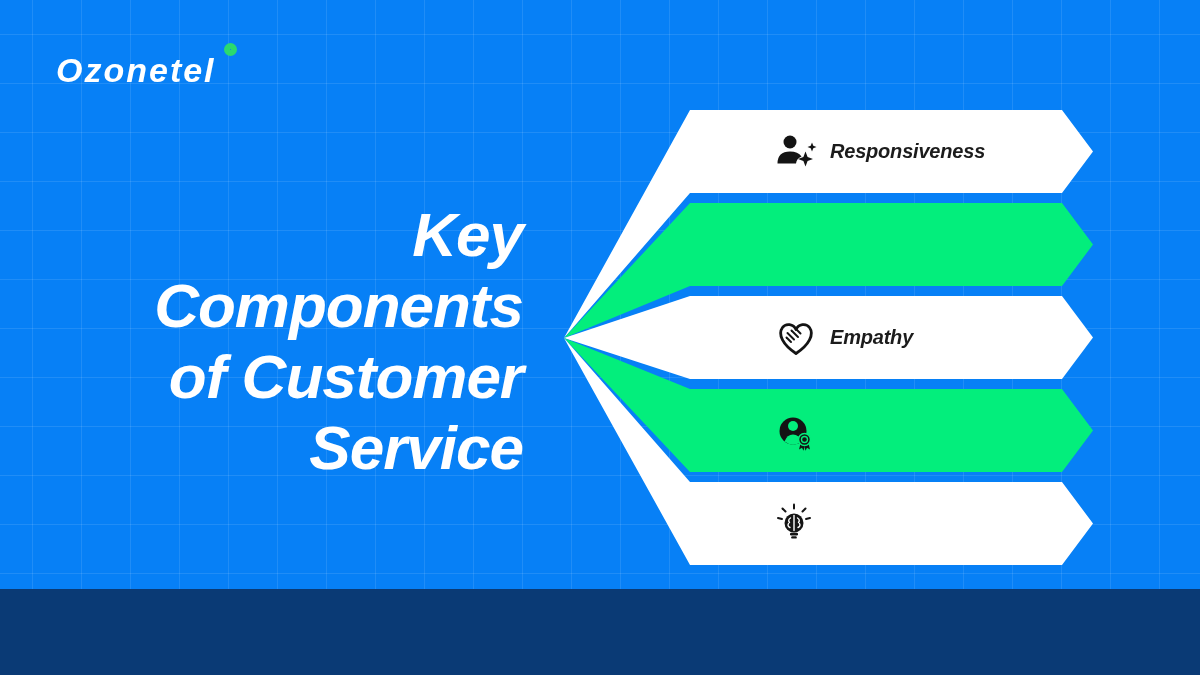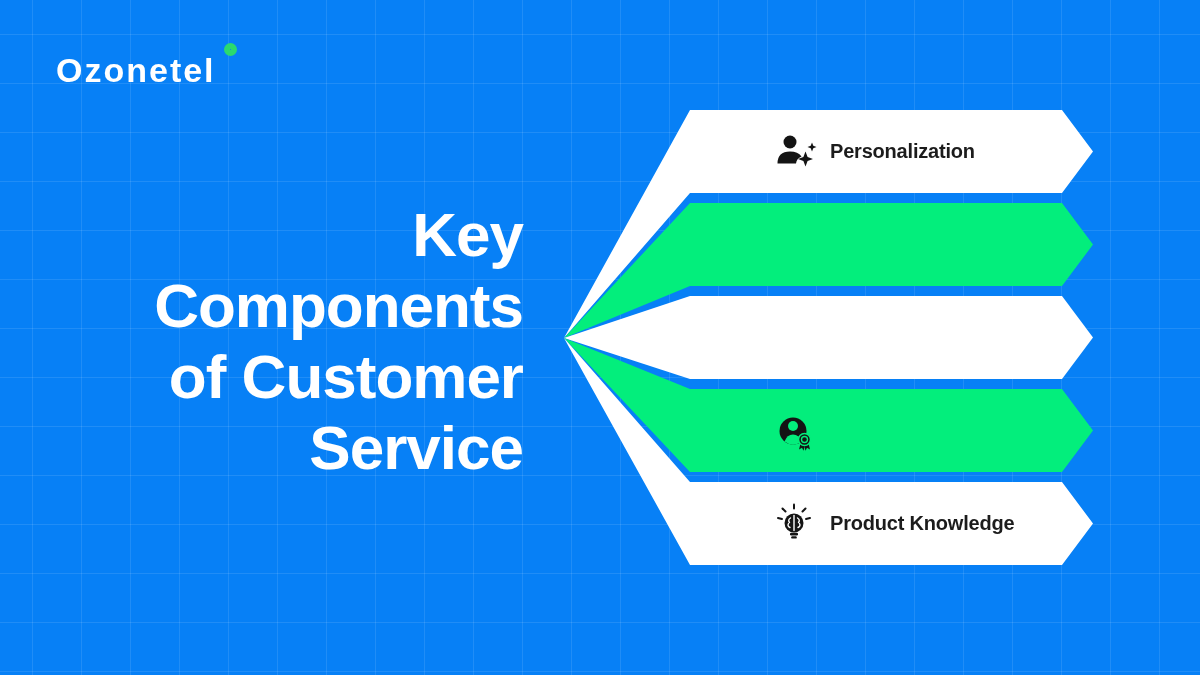--- a/index.html
+++ b/index.html
@@ -1,27 +1,28 @@
 <!DOCTYPE html>
 <html><head>
 <meta charset="utf-8">
 <style>
   * { margin:0; padding:0; box-sizing:border-box; }
   html,body { background:#0a3a75; }
   .canvas{
     position:relative;
-    width:1200px; height:675px;
+    width:1200px; height:589px;
     overflow:hidden;
     font-family:"Liberation Sans", sans-serif;
     background-color:#0780F6;
     background-image:
       linear-gradient(to right,  rgba(255,255,255,0.10) 1px, transparent 1px),
       linear-gradient(to bottom, rgba(255,255,255,0.10) 1px, transparent 1px);
     background-size:49px 49px;
     background-position:32px 34px;
+    font-style:italic;
   }
   .shapes{ position:absolute; left:0; top:0; width:1200px; height:675px; }
   .poly-white{ fill:#FFFFFF; }
   .poly-green{ fill:#03EE7C; }
 
   
   .logo{ position:absolute; left:56px; top:42px; width:220px; height:55px; }
   .logo-text{
     position:absolute; left:0; top:9px;
     font-size:34px; font-weight:700; color:#FFFFFF; letter-spacing:2px;
@@ -78,24 +79,36 @@
 
   <div class="row" style="top:110px">
     <svg class="icon" viewBox="0 0 44 44" aria-hidden="true">
       <g fill="#141414">
         <circle cx="16" cy="12" r="6.5"></circle>
         <path d="M3.5 33.5 Q3.5 21.5 16 21.5 Q24 21.5 27.5 26.5 Q22.5 28.5 22 33.5 Z"></path>
         <path d="M31.5 21.5 L33.6 26.9 L39 29 L33.6 31.1 L31.5 36.5 L29.4 31.1 L24 29 L29.4 26.9 Z"></path>
         <path d="M38 12.5 L39.3 15.7 L42.5 17 L39.3 18.3 L38 21.5 L36.7 18.3 L33.5 17 L36.7 15.7 Z"></path>
       </g>
     </svg>
-    <span class="label">Personalization</span>
+    <span class="label">Responsiveness</span>
   </div>
 
 
+  <div class="row" style="top:296px">
+    <svg class="icon" viewBox="0 0 44 44" aria-hidden="true">
+      <path d="M22 37.5 C9 29 3.5 18.5 8.5 11.5 C12 6.8 19.5 8 22 13.5 C24.5 8 32 6.8 35.5 11.5 C40.5 18.5 35 29 22 37.5 Z" fill="none" stroke="#141414" stroke-width="2.8" stroke-linejoin="round"></path>
+      <g stroke="#141414" stroke-width="2" stroke-linecap="round">
+        <path d="M13.5 17 L20 23.5"></path>
+        <path d="M17.5 14.5 L24 21"></path>
+        <path d="M12.5 21.5 L17 26"></path>
+        <path d="M21.5 12.5 L26.5 17.5"></path>
+      </g>
+    </svg>
+    <span class="label">Empathy</span>
+  </div>
 
   <div class="row green" style="top:389px">
     <svg class="icon" viewBox="0 0 44 44" aria-hidden="true">
       <circle cx="19" cy="22" r="13.5" fill="#141414"></circle>
       <circle cx="19" cy="17" r="5" fill="#03EE7C"></circle>
       <path d="M10.5 32.5 Q13 25.5 19 25.5 Q25 25.5 27.5 32.5 Q23 35.8 19 35.8 Q15 35.8 10.5 32.5 Z" fill="#03EE7C"></path>
       <path d="M26.5 34.5 L25 40.5 L28 38.8 L29.5 41.8 L31 36 Z" fill="#141414"></path>
       <path d="M34.5 34.5 L36 40.5 L33 38.8 L31.5 41.8 L30 36 Z" fill="#141414"></path>
       <circle cx="30.5" cy="30.5" r="6" fill="#141414" stroke="#03EE7C" stroke-width="1.6"></circle>
       <circle cx="30.5" cy="30.5" r="3" fill="none" stroke="#03EE7C" stroke-width="1.4"></circle>
@@ -115,16 +128,15 @@
       <g stroke="#FFFFFF" stroke-width="1.4" fill="none" stroke-linecap="round">
         <path d="M20 13.5 L20 28.5"></path>
         <path d="M16.5 16 Q13.5 18 15.5 20.5"></path>
         <path d="M14.5 21.5 Q13 24 16 25.5"></path>
         <path d="M23.5 16 Q26.5 18 24.5 20.5"></path>
         <path d="M25.5 21.5 Q27 24 24 25.5"></path>
       </g>
       <rect x="16" y="30.8" width="8" height="2.6" rx="1.2" fill="#141414"></rect>
       <rect x="17.2" y="34.2" width="5.6" height="2.4" rx="1.2" fill="#141414"></rect>
     </svg>
-    <span class="label">Product Knowledge</span>
   </div>
 
 </div>
 
 </body></html>

